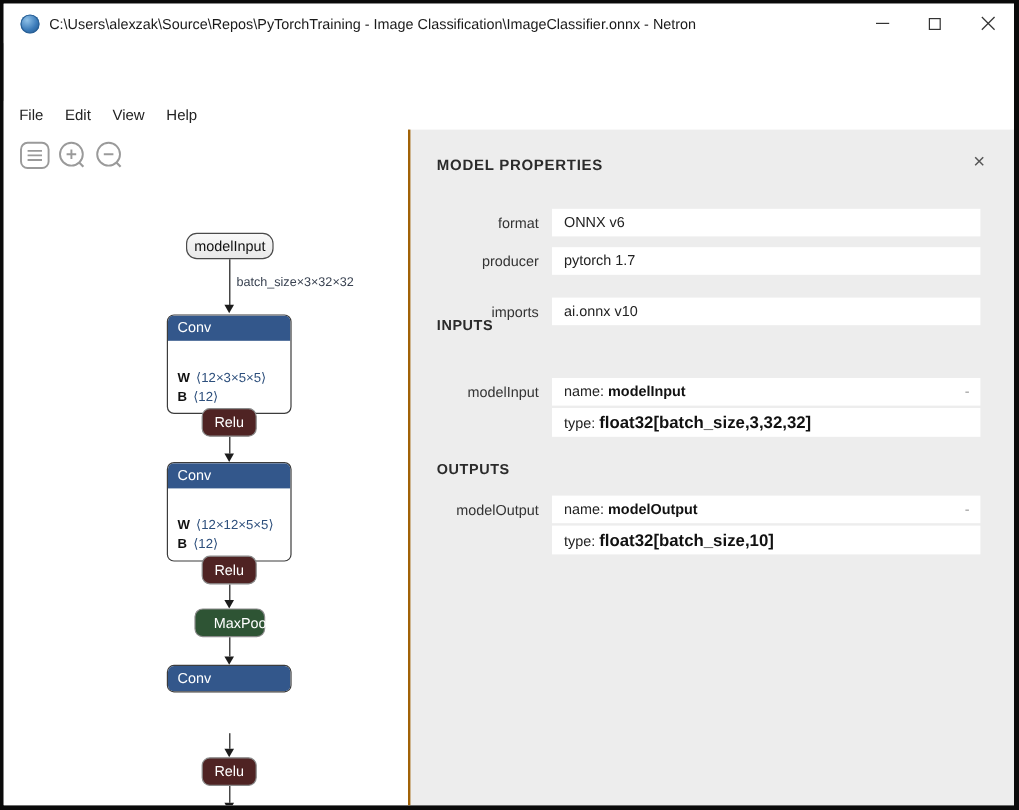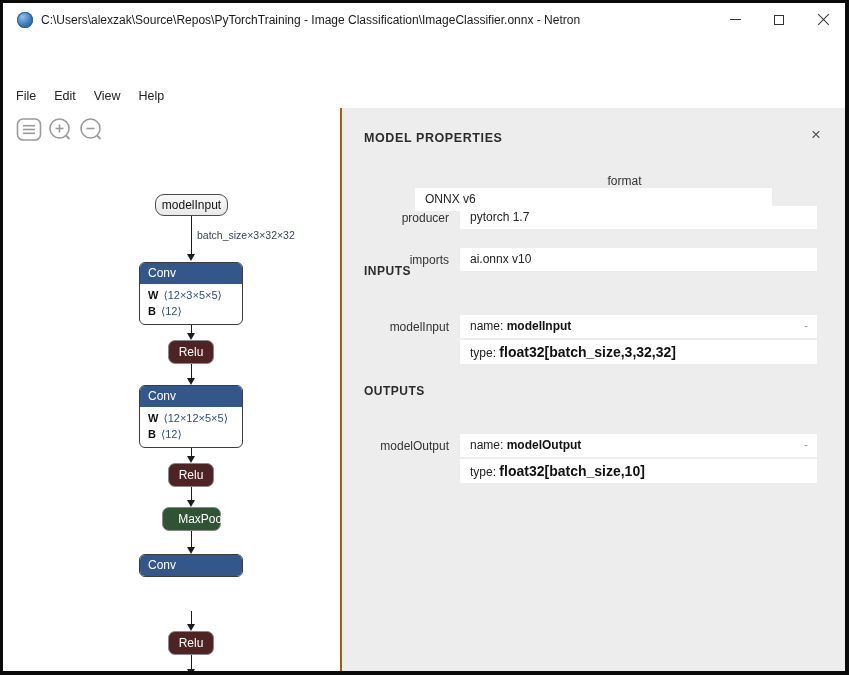--- a/index.html
+++ b/index.html
@@ -45,21 +45,21 @@
 
   .io-node { position: absolute; left: 152px; top: 86px; width: 73px; height: 22px;
              border: 1px solid #4a4a4a; border-radius: 9px;
              background: linear-gradient(#f8f8f8, #e9e9e9);
              display: flex; align-items: center; justify-content: center;
              font-size: 12px; color: #111; }
 
   .conv { position: absolute; left: 136px; width: 104px; border: 1px solid #3c3c3c; border-radius: 6px;
           background: #fff; overflow: hidden; }
   .conv .hd { background: #33578b; color: #fff; font-size: 12px; padding: 3px 0 4px 8px; }
-  .conv .bd { padding: 3px 8px 5px; }
+  .conv .bd { padding: 3px 8px 5px; margin-top: 20px; }
   .conv .row { font-size: 11px; line-height: 16px; color: #1a1a1a; white-space: nowrap; }
   .conv .row .k { font-weight: bold; color: #111; margin-right: 5px; }
   .conv .row .v { color: #2d4f7c; }
 
   .op { position: absolute; height: 24px; border: 1px solid #8a8a8a; border-radius: 7px;
         color: #fff; font-size: 12px; display: flex; align-items: center; justify-content: center; }
   .op.relu { left: 165px; width: 46px; background: #4f2323; }
   .op.maxpool { left: 159px; width: 59px; background: #2e5434; }
 
   .c1 { top: 154px; } .r1 { top: 232px; } .c2 { top: 277px; } .r2 { top: 355px; }
@@ -68,27 +68,27 @@
   
   .panel-title { position: absolute; left: 22px; top: 23px; font-size: 12.5px; font-weight: bold;
                  letter-spacing: 0.6px; color: #2b2b2b; }
   .panel-close { position: absolute; right: 24px; top: 18px; font-size: 17px; color: #555; line-height: 1;
                  font-weight: 400; cursor: default; }
 
   .prow { position: absolute; left: 0; display: flex; align-items: center; width: 100%; }
   .prow .plabel { width: 118px; text-align: right; padding-right: 11px; font-size: 12px; color: #333; flex: none; }
   .prow .pvalue { width: 357px; height: 23px; background: #fff; font-size: 12px; color: #222;
                   line-height: 23px; padding-left: 10px; }
-  .pr0 { top: 66px; flex-direction: column; } .pr1 { top: 98px; } .pr2 { top: 140px; }
+  .pr0 { top: 66px; } .pr1 { top: 98px; } .pr2 { top: 140px; }
 
   .sec-head { position: absolute; left: 22px; font-size: 12px; font-weight: bold; letter-spacing: 0.5px; color: #2b2b2b; }
   .sec-in { top: 156px; } .sec-out { top: 276px; }
 
   .io-block { position: absolute; left: 0; width: 100%; display: flex; }
-  .iob-in { top: 207px; } .iob-out { top: 326px; }
+  .iob-in { top: 207px; } .iob-out { top: 305px; }
   .io-label { width: 118px; text-align: right; padding-right: 11px; font-size: 12px; color: #333; flex: none; padding-top: 5px; }
   .io-card { width: 357px; }
   .io-line { position: relative; background: #fff; padding-left: 10px; font-size: 12px; color: #222; }
   .io-line.nm { height: 23px; line-height: 23px; margin-bottom: 2px; }
   .io-line.tp { height: 24px; line-height: 24px; }
   .io-line b { font-weight: bold; color: #111; }
   .io-line .mono { font-family: Liberation Sans, sans-serif; font-weight: bold; font-size: 14px; color: #111; }
   .collapse { position: absolute; right: 9px; top: 0; color: #999; font-size: 12px; }
 </style>
 </head>

